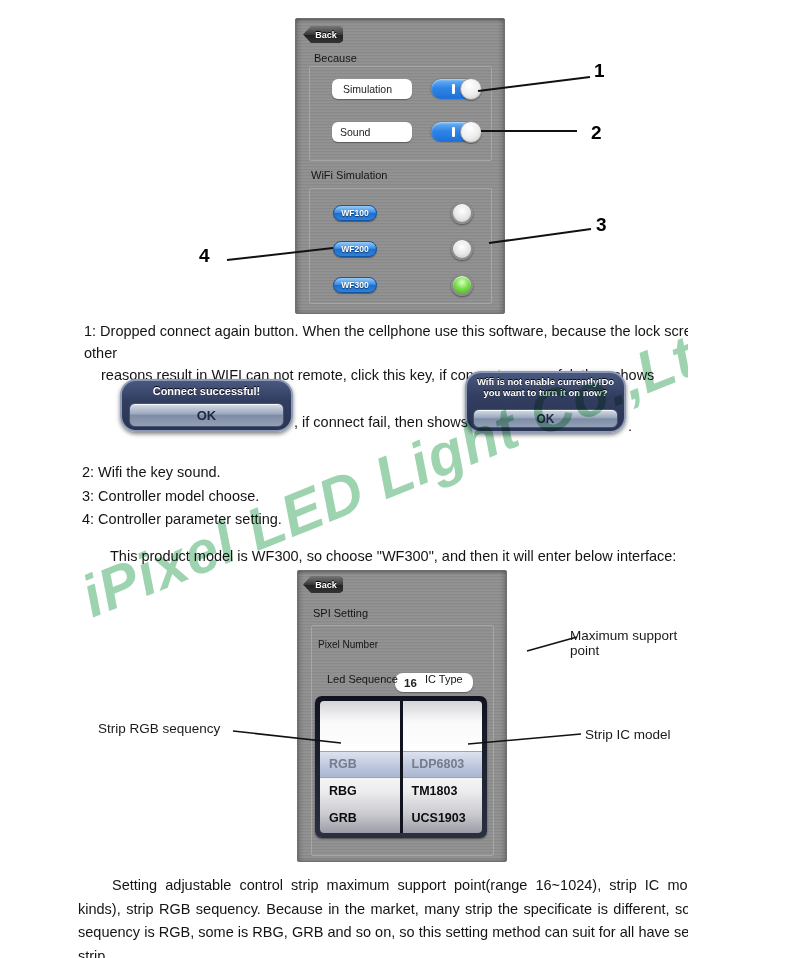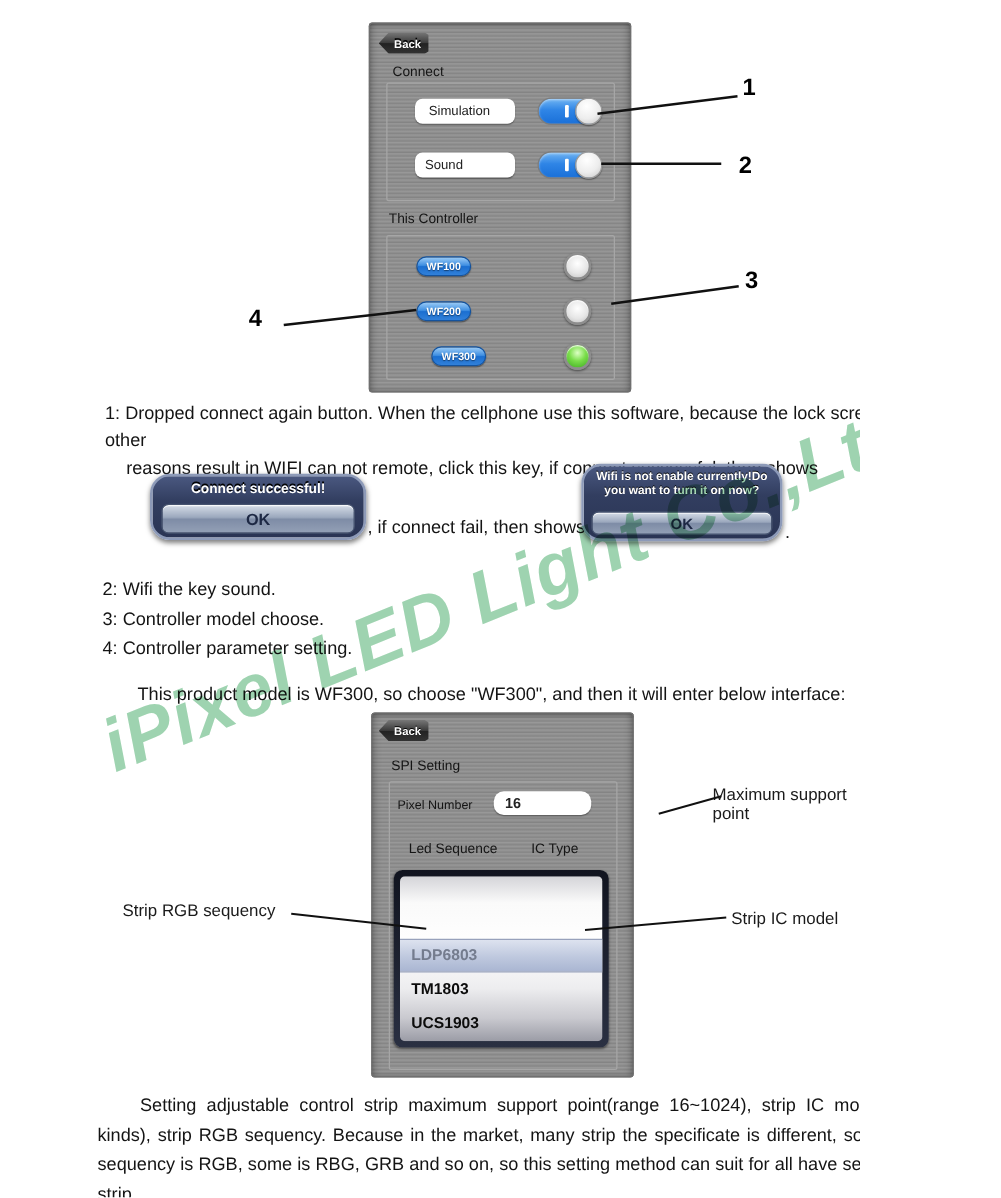--- a/index.html
+++ b/index.html
@@ -58,21 +58,21 @@
     box-shadow:0 2px 4px rgba(0,0,0,.5);box-sizing:border-box;}
   .dialog .dtitle{color:#fff;font-weight:bold;text-align:center;text-shadow:0 -1px 0 #000;}
   .dialog .ok{position:absolute;left:4%;width:92%;border-radius:6px;border:1px solid #46536f;
     background:linear-gradient(#d6dde8 0%,#9ba8bd 45%,#7e8ca6 52%,#93a0b6 100%);
     color:#1d2844;font-weight:bold;text-align:center;box-sizing:border-box;cursor:pointer;
     box-shadow:inset 0 1px 0 rgba(255,255,255,.8);}
 
   
   .input{position:absolute;background:#fff;border-radius:8px;border:none;
     font-family:"Liberation Sans",sans-serif;font-size:11.5px;color:#222;font-weight:bold;
-    padding-left:9px;box-sizing:border-box;box-shadow:0 1px 1px rgba(0,0,0,.35);}
+    padding-left:9px;box-sizing:border-box;box-shadow:0 1px 1px rgba(0,0,0,.35);margin-top:40px;}
   .picker{position:absolute;left:18px;top:126px;width:172px;height:142px;border-radius:7px;
     background:linear-gradient(#11141f,#2a3042);padding:5px;box-sizing:border-box;
     box-shadow:0 1px 2px rgba(0,0,0,.5);}
   .wheelwrap{display:flex;height:100%;gap:3px;background:#11141f;border-radius:4px;overflow:hidden;}
   .wheel{flex:1;display:flex;flex-direction:column;cursor:grab;
     background:linear-gradient(180deg,#d4d4d8 0%,#fafafa 16%,#ffffff 42%,#ededef 68%,#c9c9cf 86%,#9b9ca6 100%);}
   .wheel .spacer{height:50px;}
   .wheel .hl{height:25px;line-height:25px;background:linear-gradient(#dde2ef 0%,#bec8de 55%,#aab6d2 100%);
     color:#747c8e;font-size:12.5px;font-weight:bold;padding-left:9px;
     border-top:1px solid #98a2bc;border-bottom:1px solid #98a2bc;}
@@ -83,44 +83,44 @@
     color:#86c89c;opacity:.8;mix-blend-mode:multiply;white-space:nowrap;letter-spacing:1px;
     transform:rotate(-22deg);transform-origin:0 0;pointer-events:none;}
 </style>
 </head>
 <body>
 
 <div class="page">
 
   <div class="device screen1">
     <div class="back-btn">Back</div>
-    <div class="sec-label" style="left:19px;top:34px;">Connect</div>
+    <div class="sec-label" style="left:19px;top:34px;">Because</div>
 
     <div class="panel" style="left:14px;top:48px;width:181px;height:93px;"></div>
     <div class="field" style="left:37px;top:61px;padding-left:11px;">Simulation</div>
     <div class="toggle" style="left:135px;top:60px;">
       <span class="tbar"></span>
       <span class="knob"></span>
     </div>
     <div class="field" style="left:37px;top:104px;">Sound</div>
     <div class="toggle" style="left:135px;top:103px;">
       <span class="tbar"></span>
       <span class="knob"></span>
     </div>
 
-    <div class="sec-label" style="left:16px;top:151px;">This Controller</div>
+    <div class="sec-label" style="left:16px;top:151px;">WiFi Simulation</div>
     <div class="panel" style="left:14px;top:170px;width:181px;height:114px;"></div>
 
     <div class="pill" style="left:38px;top:187px;">WF100</div>
     <div class="radio" style="left:156px;top:184px;"></div>
 
     <div class="pill" style="left:38px;top:223px;">WF200</div>
     <div class="radio" style="left:156px;top:220px;"></div>
 
-    <div class="pill" style="left:50px;top:259px;">WF300</div>
+    <div class="pill" style="left:38px;top:259px;">WF300</div>
     <div class="radio selected" style="left:156px;top:256px;"></div>
   </div>
 
   <div class="num" style="left:594px;top:60px;">1</div>
   <div class="num" style="left:591px;top:122px;">2</div>
   <div class="num" style="left:596px;top:214px;">3</div>
   <div class="num" style="left:199px;top:245px;">4</div>
 
   <div class="para" style="left:84px;top:320px;width:665px;">
     <div>1: Dropped connect again button. When the cellphone use this software, because the lock screen or other</div>
@@ -155,20 +155,26 @@
     <div class="sec-label" style="left:21px;top:69px;font-size:10px;">Pixel Number</div>
     <input class="input" style="left: 98px; top: 63px; width: 78px; height: 19px;" value="16">
 
     <div class="sec-label" style="left:30px;top:103px;">Led Sequence</div>
     <div class="sec-label" style="left:128px;top:103px;">IC Type</div>
 
     <div class="picker">
       <div class="wheelwrap">
         <div class="wheel">
           <div class="spacer"></div>
+          <div class="hl">RGB</div>
+          <div class="item">RBG</div>
+          <div class="item">GRB</div>
+        </div>
+        <div class="wheel">
+          <div class="spacer"></div>
           <div class="hl">LDP6803</div>
           <div class="item">TM1803</div>
           <div class="item">UCS1903</div>
         </div>
       </div>
     </div>
   </div>
 
   <div class="callout" style="left:570px;top:628px;">Maximum support point</div>
   <div class="callout" style="left:98px;top:721px;text-align:center;">Strip RGB sequency</div>

